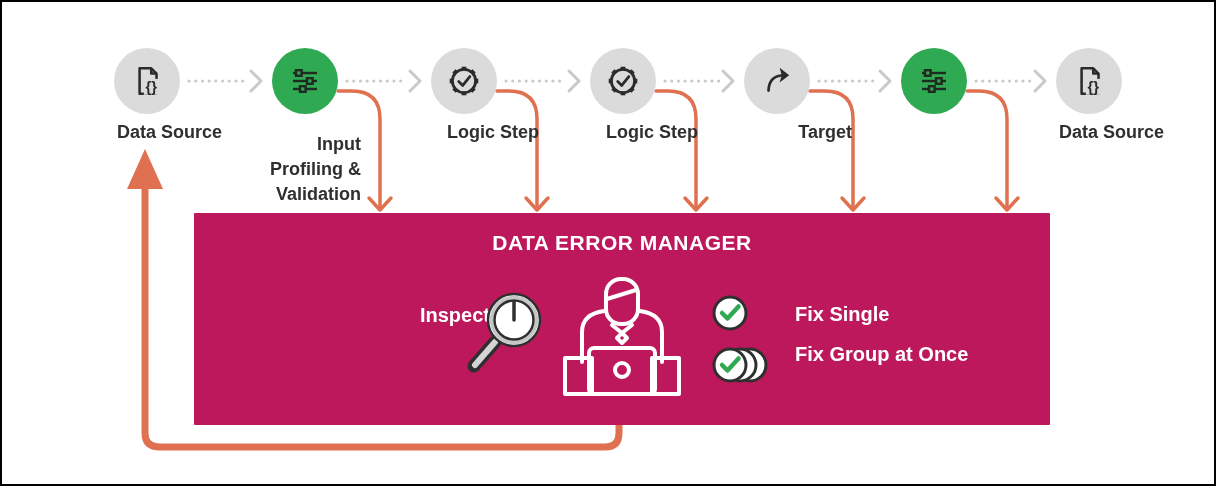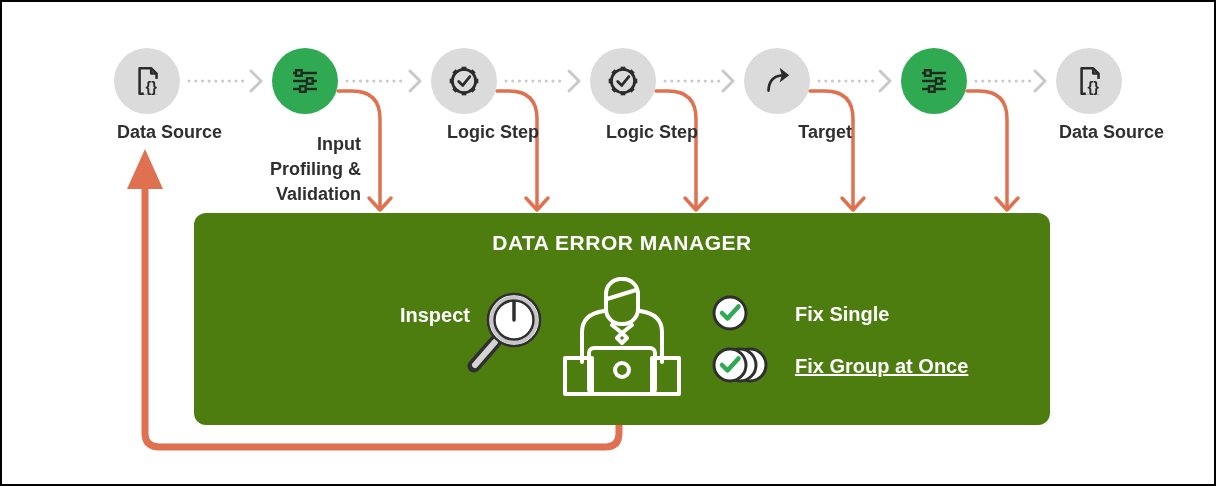--- a/index.html
+++ b/index.html
@@ -15,35 +15,35 @@
   }
   .circle.gray  { background:#DBDBDB; }
   .circle.green { background:#30A953; }
   .node-label {
     position:absolute; top:118px; z-index:2; width:150px;
     text-align:right; font-size:18px; font-weight:700; color:#2F2F2F; line-height:25px;
   }
   .node-label.narrow { width:112px;margin-top:12px; }
   .manager-box {
     position:absolute; left:192px; top:211px; width:856px; height:212px;
-    background:#4d7c0f; border-radius:12px; z-index:2;
+    background:#be185d; border-radius:1px; z-index:2;
   }
   .manager-title {
     position:absolute; left:0; top:18px; width:100%; text-align:center;
     color:#fff; font-size:21px; font-weight:700; letter-spacing:.5px;
   }
   .inspect-label {
-    position:absolute; left:181px; top:89px; width:95px; text-align:right;
+    position:absolute; left:201px; top:89px; width:95px; text-align:right;
     color:#fff; font-size:20px; font-weight:700; line-height:26px;
   }
   .fix-label {
     position:absolute; left:585px; color:#fff; font-size:20px; font-weight:700; line-height:26px;margin-left:16px;
   }
   .fix-label.one { top:88px; }
-  .fix-label.two { top:140px;text-decoration:underline; }
+  .fix-label.two { top:128px; }
   .abs { position:absolute; }
 </style>
 </head>
 <body>
 
 <div class="frame">
 
   <svg class="overlay" width="1216" height="486" viewBox="0 0 1216 486">
 
     <g stroke="#C9C9C9" fill="none" stroke-linecap="round" stroke-linejoin="round">

